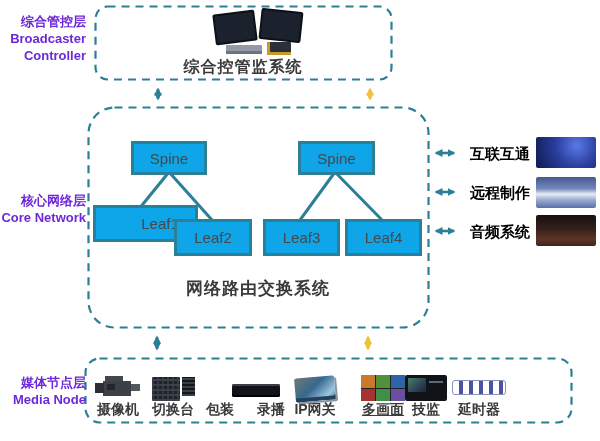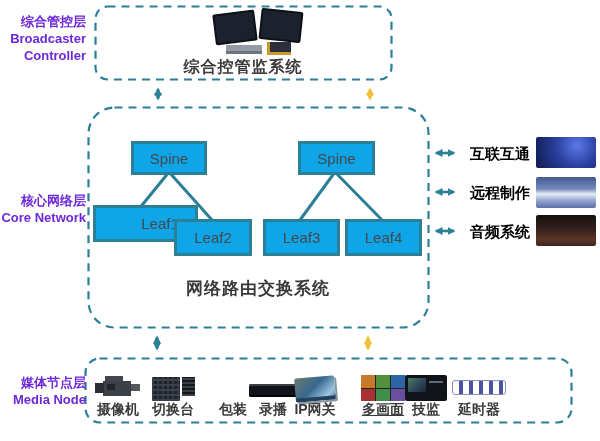--- a/index.html
+++ b/index.html
@@ -152,26 +152,26 @@
   </div>
 
   <div class="media-item" style="left:144px;">
     <div class="media-icon">
       <div class="sw-big"></div>
       <div class="sw-small"></div>
     </div>
     <div class="media-label">切换台</div>
   </div>
 
-  <div class="media-item" style="left:204px;">
+  <div class="media-item" style="left:191px;">
     <div class="media-icon"></div>
     <div class="media-label">包装</div>
   </div>
 
-  <div class="media-item" style="left:244px;">
+  <div class="media-item" style="left:227px;align-items:flex-end;">
     <div class="media-icon">
       <div class="recorder-chassis" style="margin-bottom:4px;"></div>
     </div>
     <div class="media-label">录播</div>
   </div>
 
   <div class="media-item" style="left:286px;">
     <div class="media-icon">
       <div class="gateway-card"></div>
     </div>

